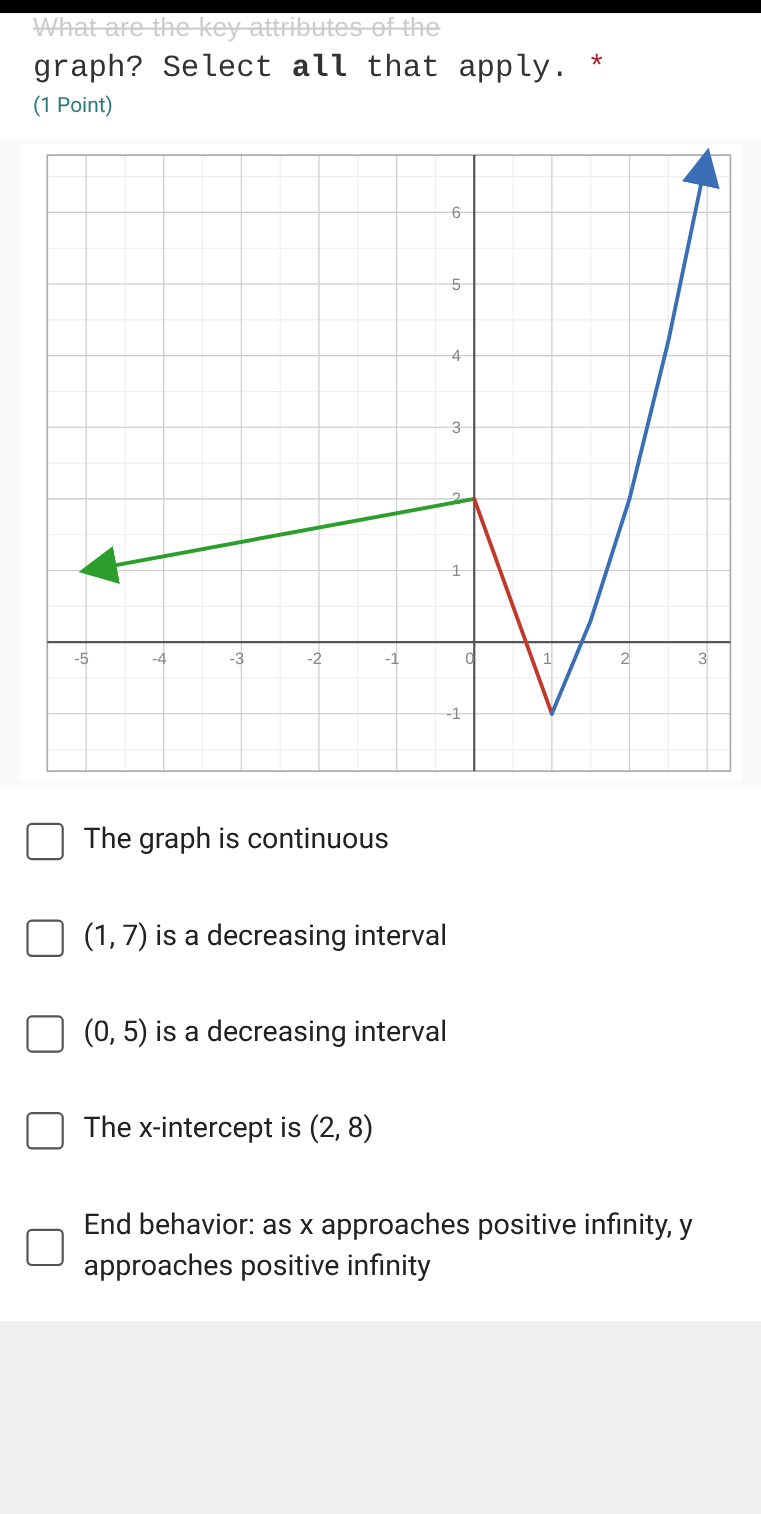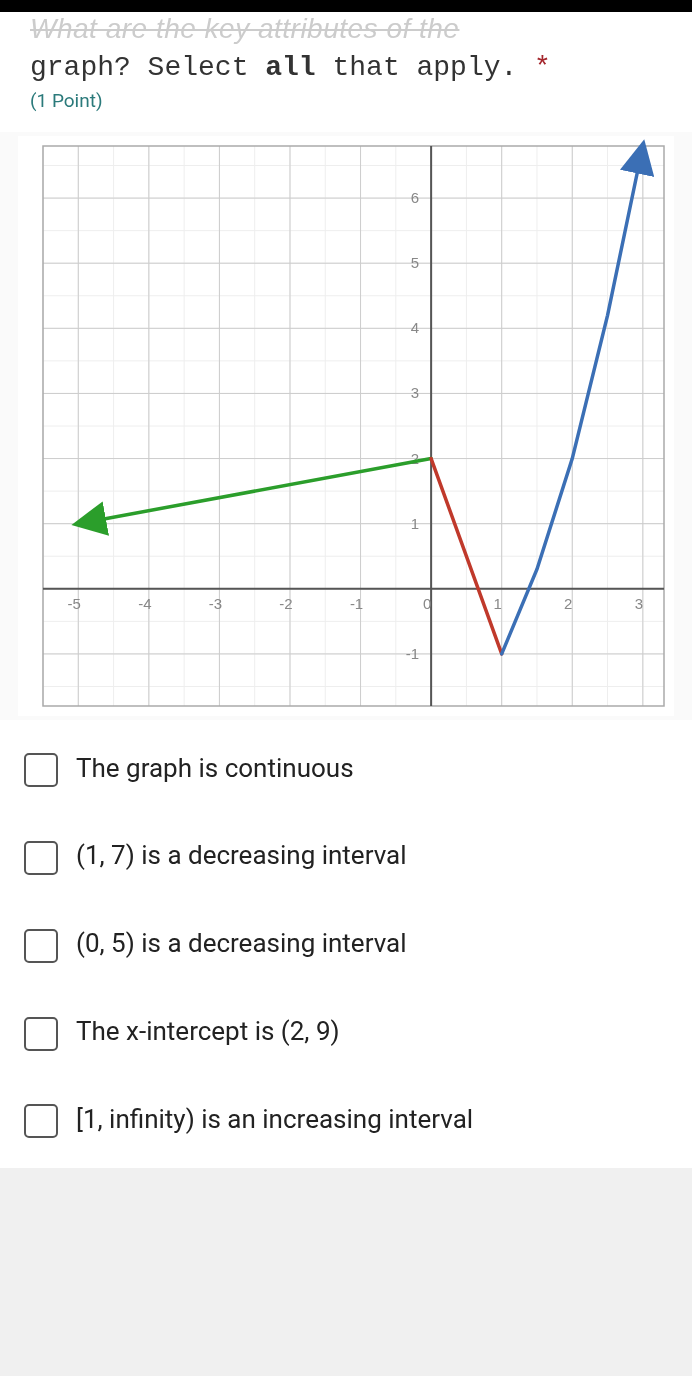--- a/index.html
+++ b/index.html
@@ -18,28 +18,27 @@
       background: #000;
       height: 12px;
       width: 100%;
     }
     .question-header {
       background: #fff;
       padding: 0 30px 20px 30px;
     }
     .struck-text {
       color: #ccc;
-      font-size: 28px;
+      font-size: 24px;
       font-family: 'Segoe UI', Arial, sans-serif;
       letter-spacing: 0.5px;
       text-decoration: line-through;
       text-decoration-thickness: 2px;
       line-height: 1.2;
       margin-bottom: 2px;
-      font-style: italic;
     }
     .question-text {
       font-size: 28px;
       color: #333;
       line-height: 1.4;
       font-family: Liberation Mono, monospace;
     }
     .question-text .bold {
       font-weight: 600;
     }
@@ -67,21 +66,21 @@
     .chart-svg {
       width: 100%;
       height: 100%;
     }
     .options-container {
       background: #fff;
       padding: 30px 24px 20px 24px;
     }
     .option {
       display: flex;
-      align-items: flex-end;
+      align-items: center;
       gap: 18px;
       margin-bottom: 50px;
     }
     .option:last-child {
       margin-bottom: 10px;
     }
     .checkbox {
       width: 34px;
       height: 34px;
       border: 2px solid #555;
@@ -218,19 +217,19 @@
   <div class="option">
     <div class="checkbox"></div>
     <div class="option-text">(1, 7) is a decreasing interval</div>
   </div>
   <div class="option">
     <div class="checkbox"></div>
     <div class="option-text">(0, 5) is a decreasing interval</div>
   </div>
   <div class="option">
     <div class="checkbox"></div>
-    <div class="option-text">The x-intercept is (2, 9)</div>
-  </div>
-  <div class="option">
-    <div class="checkbox"></div>
-    <div class="option-text">[1, infinity) is an increasing interval</div>
+    <div class="option-text">The x-intercept is (2, 8)</div>
+  </div>
+  <div class="option option-align-center">
+    <div class="checkbox"></div>
+    <div class="option-text">End behavior: as x approaches positive infinity, y approaches positive infinity</div>
   </div>
 </div>
 
 </body></html>

